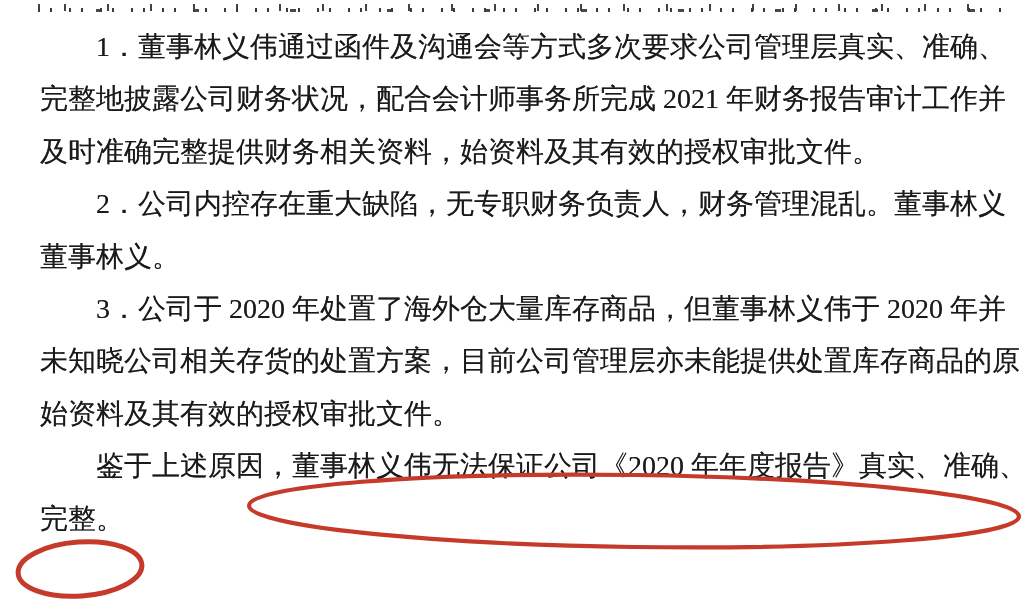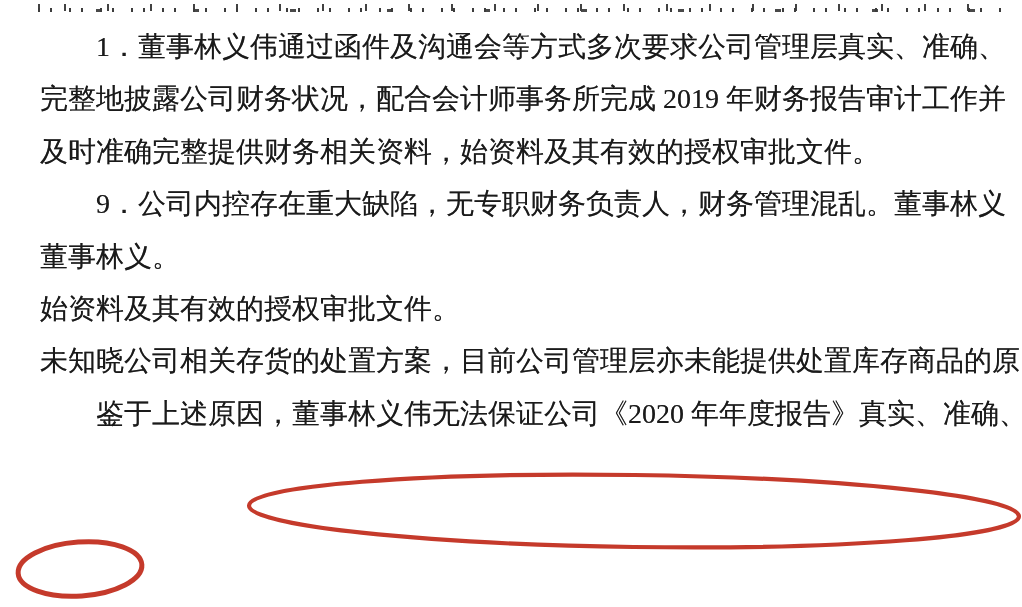--- a/index.html
+++ b/index.html
@@ -56,28 +56,30 @@
     pointer-events: none;
   }
 </style>
 </head>
 <body>
 
 <div class="clipped-line"></div>
 
 <div class="doc">
   <div class="line indent">1．董事林义伟通过函件及沟通会等方式多次要求公司管理层真实、准确、</div>
-  <div class="line">完整地披露公司财务状况，配合会计师事务所完成 2019 年财务报告审计工作并</div>
+  <div class="line">完整地披露公司财务状况，配合会计师事务所完成 2021 年财务报告审计工作并</div>
   <div class="line">及时准确完整提供财务相关资料，始资料及其有效的授权审批文件。</div>
 
-  <div class="line indent">9．公司内控存在重大缺陷，无专职财务负责人，财务管理混乱。董事林义</div>
+  <div class="line indent">2．公司内控存在重大缺陷，无专职财务负责人，财务管理混乱。董事林义</div>
   <div class="line">董事林义。</div>
 
+  <div class="line indent">3．公司于 2020 年处置了海外仓大量库存商品，但董事林义伟于 2020 年并</div>
+  <div class="line">未知晓公司相关存货的处置方案，目前公司管理层亦未能提供处置库存商品的原</div>
   <div class="line">始资料及其有效的授权审批文件。</div>
-  <div class="line">未知晓公司相关存货的处置方案，目前公司管理层亦未能提供处置库存商品的原</div>
 
   <div class="line indent">鉴于上述原因，董事林义伟无法保证公司《2020 年年度报告》真实、准确、</div>
+  <div class="line">完整。</div>
 </div>
 
 <svg class="annotation-layer" viewBox="0 0 1022 607" xmlns="http://www.w3.org/2000/svg">
   <ellipse cx="634" cy="511" rx="385" ry="36" fill="none" stroke-width="4.2" stroke-linecap="round" transform="rotate(0.8 634 511)" stroke="#c53a2b"></ellipse>
   <ellipse cx="80" cy="569" rx="62" ry="27" fill="none" stroke-width="5" stroke-linecap="round" transform="rotate(-4 80 569)" stroke="#c53a2b"></ellipse>
 </svg>
 
 </body></html>

